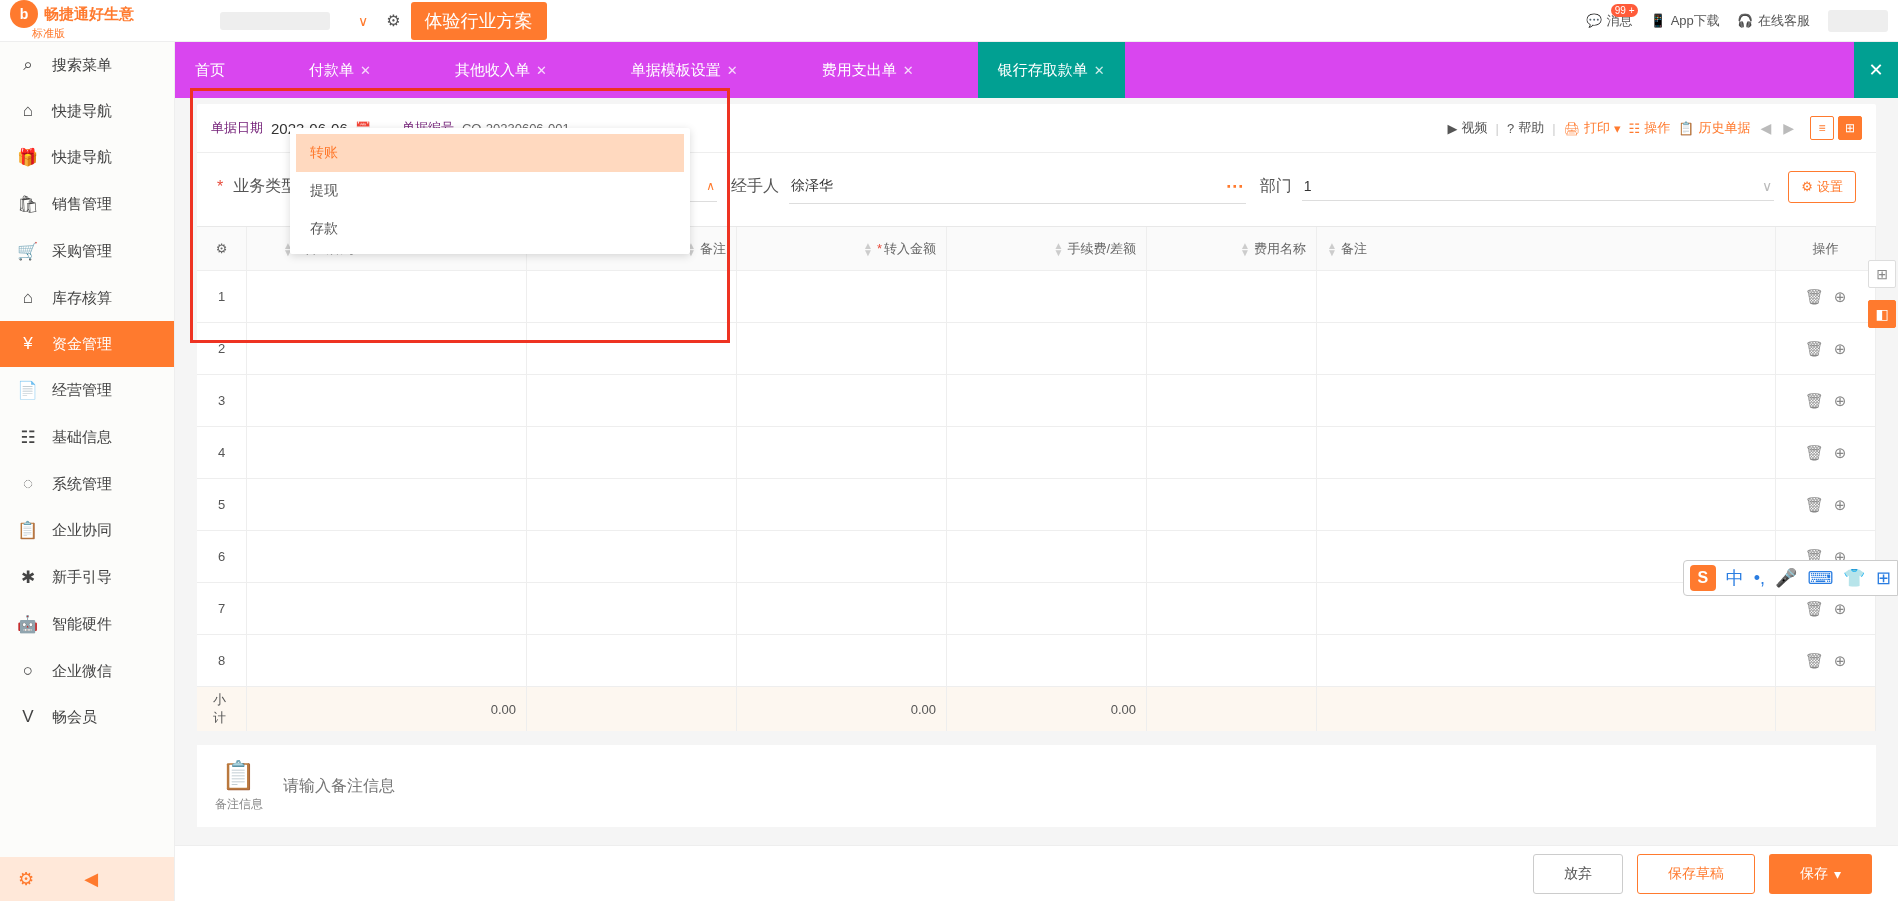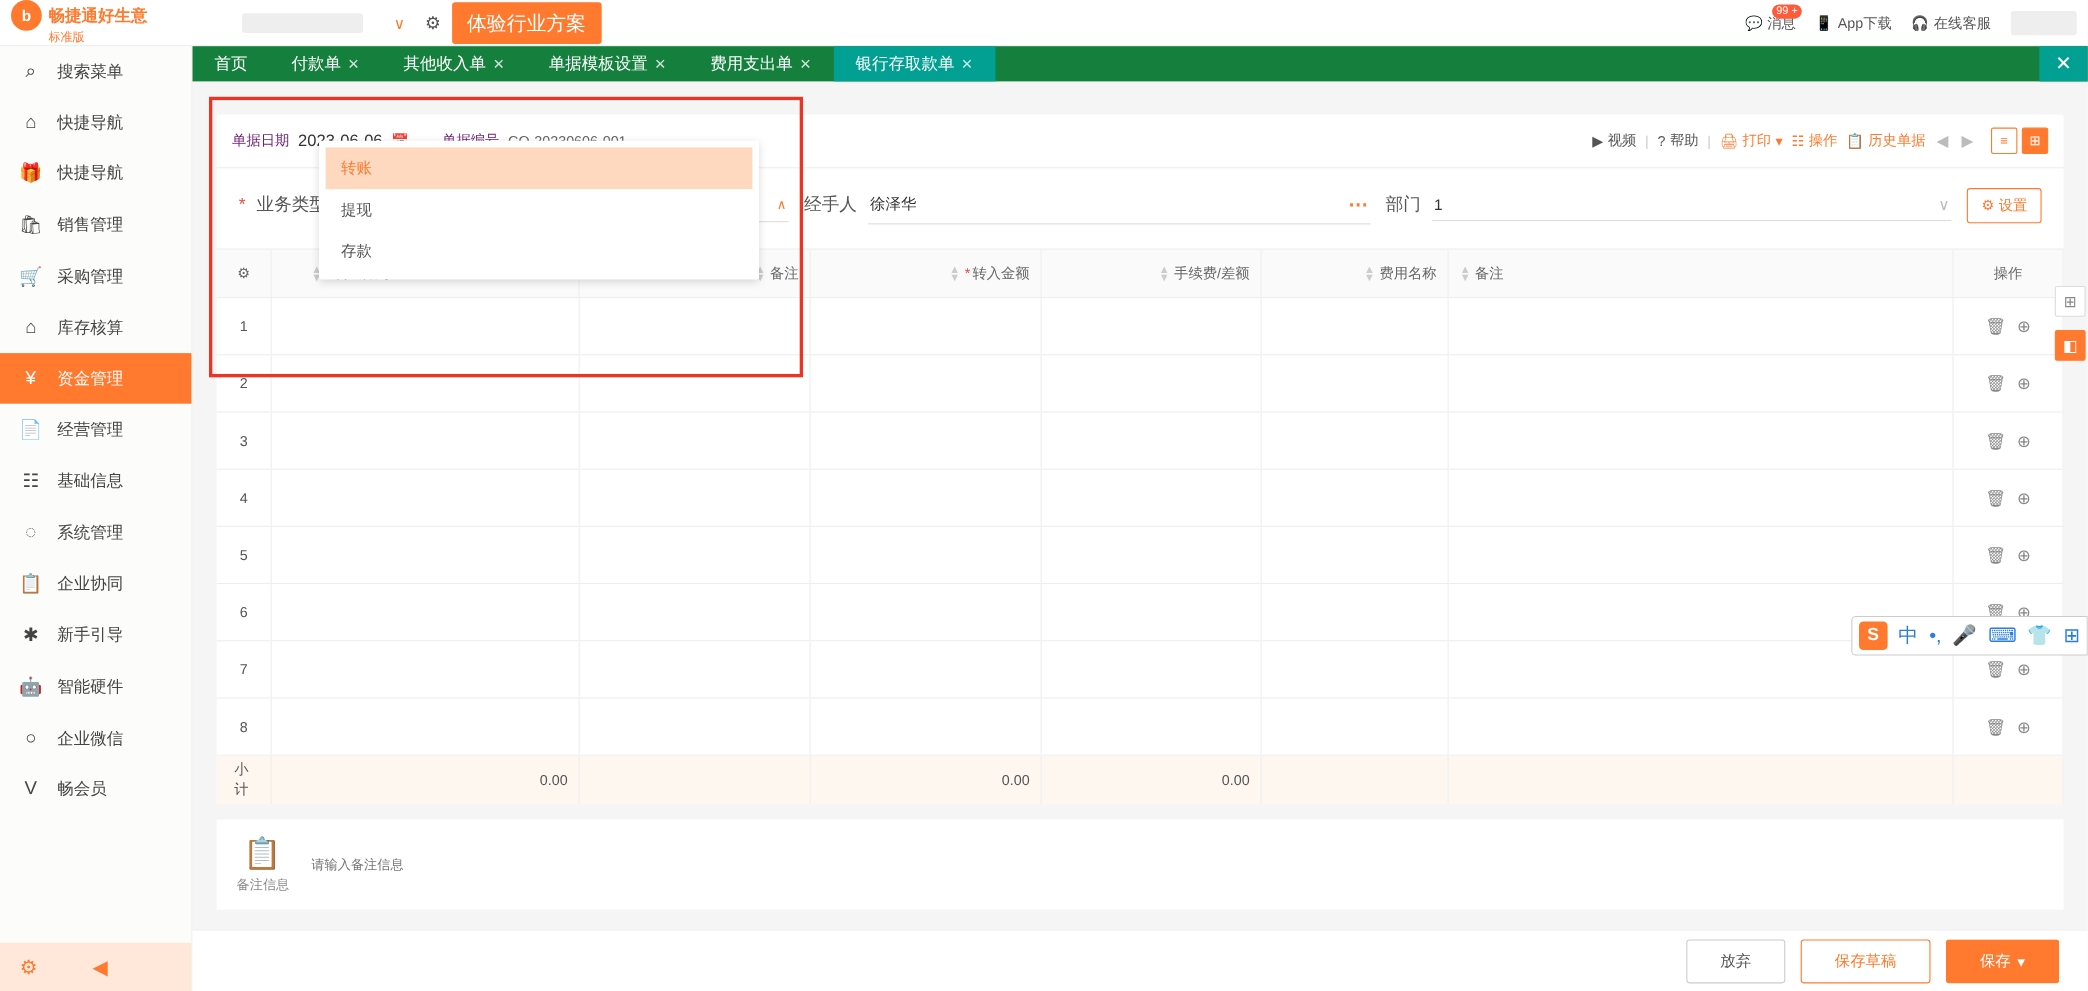--- a/index.html
+++ b/index.html
@@ -3,41 +3,41 @@
 <meta charset="utf-8">
 <style>
 * { box-sizing: border-box; margin: 0; padding: 0; font-family: "Microsoft YaHei", sans-serif; }
 body { background: #f5f5f5; overflow: hidden; width: 1898px; height: 901px; position: relative; }
 
 
 .top-header { height: 42px; background: #fff; display: flex; align-items: center; padding: 0 10px; border-bottom: 1px solid #eee; }
 .logo-area { display: flex; align-items: center; width: 170px; }
 .logo-icon { width: 28px; height: 28px; border-radius: 50%; background: #ff7a2e; display: flex; align-items: center; justify-content: center; color: #fff; font-weight: bold; font-size: 14px; }
 .logo-text { margin-left: 6px; font-size: 15px; color: #ff7a2e; font-weight: bold; }
-.logo-sub { font-size: 11px; color: #ff7a2e; margin-left: 34px; margin-top: -2px; }
+.logo-sub { font-size: 11px; color: #ff7a2e; margin-left: 22px; margin-top: -2px; }
 .logo-wrap { display: flex; flex-direction: column; }
 .company-area { margin-left: 40px; display: flex; align-items: center; color: #555; font-size: 14px; }
 .company-blur { width: 110px; height: 18px; background: #eee; border-radius: 3px; margin-right: 20px; }
 .chev { color: #ff7a2e; font-size: 14px; margin: 0 8px; }
 .gear-small { color: #555; font-size: 16px; margin: 0 10px; }
 .exp-btn { background: #ff7a2e; color: #fff; border: none; padding: 7px 14px; border-radius: 3px; font-size: 18px; cursor: pointer; }
 .header-right { margin-left: auto; display: flex; align-items: center; gap: 18px; font-size: 13px; color: #555; }
 .hr-item { display: flex; align-items: center; gap: 4px; cursor: pointer; position: relative; }
 .badge99 { position: absolute; top: -8px; right: -6px; background: #ff5b3a; color: #fff; font-size: 10px; padding: 1px 4px; border-radius: 8px; }
 .avatar-blur { width: 60px; height: 22px; background: #eee; border-radius: 3px; }
 
 
 .sidebar { position: absolute; left: 0; top: 42px; width: 175px; bottom: 0; background: #fcfcfa; border-right: 1px solid #eee; display: flex; flex-direction: column; }
 .side-item { display: flex; align-items: center; padding: 13px 18px; font-size: 15px; color: #444; cursor: pointer; gap: 14px; }
 .side-item.active { background: #ff7a2e; color: #fff; }
 .side-icon { width: 20px; font-size: 17px; display: inline-flex; justify-content: center; }
 .side-footer { margin-top: auto; height: 44px; background: #ffe8d9; display: flex; align-items: center; padding: 0 18px; gap: 50px; color: #ff7a2e; font-size: 18px; }
 
 
-.tabs-bar { position: absolute; left: 175px; right: 0; top: 42px; height: 32px; background: #15803d; display: flex; align-items: stretch; }
+.tabs-bar { position: absolute; left: 175px; right: 0; top: 42px; height: 56px; background: #d946ef; display: flex; align-items: stretch; gap: 44px; }
 .tab { display: flex; align-items: center; padding: 0 20px; color: #fff; font-size: 15px; cursor: pointer; gap: 6px; }
 .tab.active { background: #01a092; }
 .tab-close { font-size: 13px; opacity: 0.8; }
 .tab-closer { margin-left: auto; width: 44px; display: flex; align-items: center; justify-content: center; color: #fff; background: #01a092; font-size: 18px; cursor: pointer; }
 
 
 .content { position: absolute; left: 175px; right: 0; top: 86px; bottom: 0; padding: 18px 22px 0 22px; overflow: hidden; }
 .card { background: #fff; border-radius: 2px; }
 .doc-header { display: flex; align-items: center; padding: 12px 14px; font-size: 13px; color: #555; gap: 8px; }
 .doc-header .lbl { color: #701a75; }
@@ -89,21 +89,21 @@
 .trow { display: flex; height: 52px; border-bottom: 1px solid #eee; }
 .td { border-right: 1px solid #eee; display: flex; align-items: center; justify-content: flex-end; padding: 0 10px; font-size: 13px; color: #555; }
 .td.c { justify-content: center; }
 .ops-icons { display: flex; gap: 10px; color: #888; font-size: 15px; }
 .subtotal-row { display: flex; height: 44px; background: #fdf7f0; }
 
 
 .remarks-card { margin-top: 14px; background: #fff; display: flex; align-items: center; padding: 14px 18px; gap: 20px; }
 .remarks-icon-box { display: flex; flex-direction: column; align-items: center; gap: 4px; color: #888; font-size: 12px; }
 .remarks-icon { color: #00b8a9; font-size: 28px; }
-.remarks-input { flex: 1; border: none; font-size: 12px; color: #999; outline: none; }
+.remarks-input { flex: 1; border: none; font-size: 16px; color: #999; outline: none; }
 
 
 .footer { position: absolute; left: 175px; right: 0; bottom: 0; height: 56px; background: #fff; border-top: 1px solid #eee; display: flex; align-items: center; justify-content: flex-end; padding: 0 26px; gap: 14px; }
 .btn { padding: 10px 30px; border-radius: 3px; font-size: 14px; cursor: pointer; border: 1px solid transparent; }
 .btn-plain { background: #fff; border-color: #ccc; color: #555; }
 .btn-outline { background: #fff; border-color: #ff7a2e; color: #ff7a2e; }
 .btn-primary { background: #ff7a2e; color: #fff; display: flex; align-items: center; gap: 6px; }
 
 
 .right-rail { position: absolute; right: 0; top: 260px; width: 30px; display: flex; flex-direction: column; gap: 12px; }

